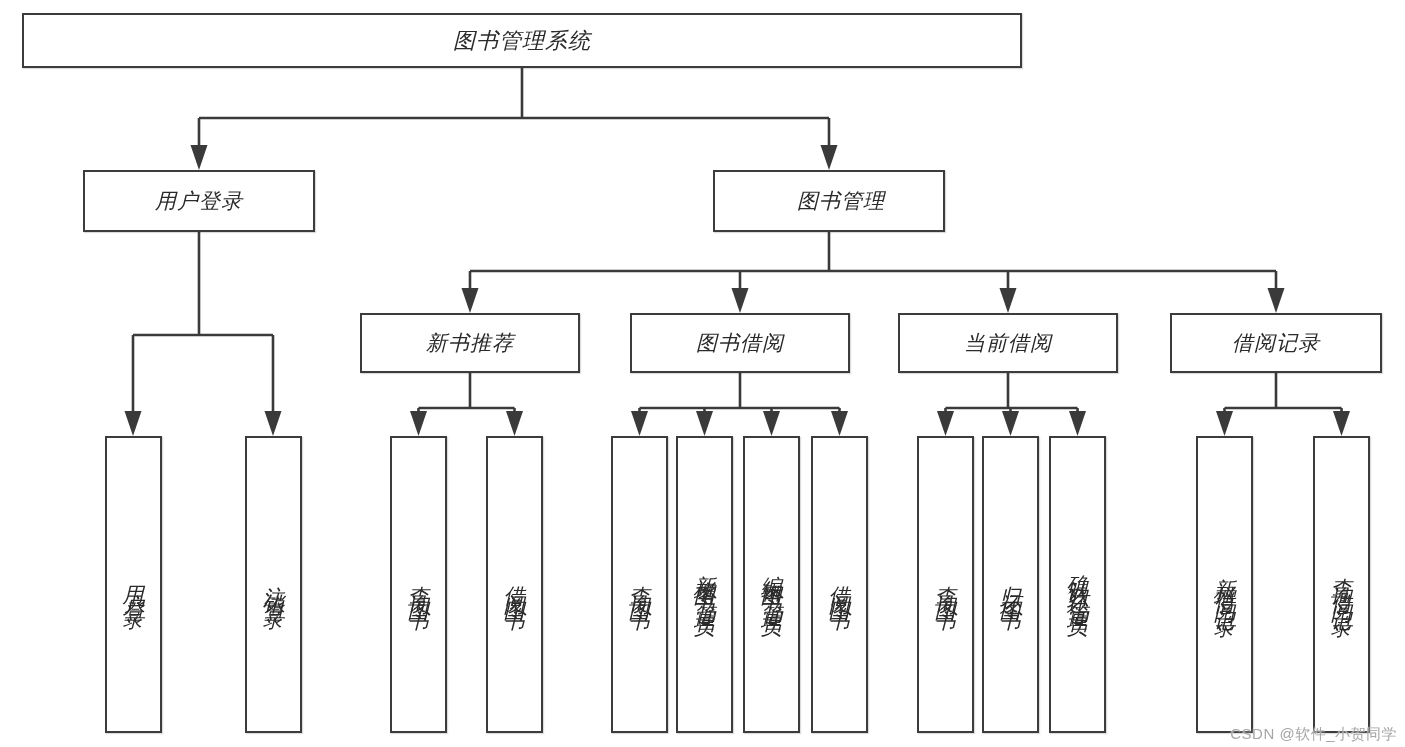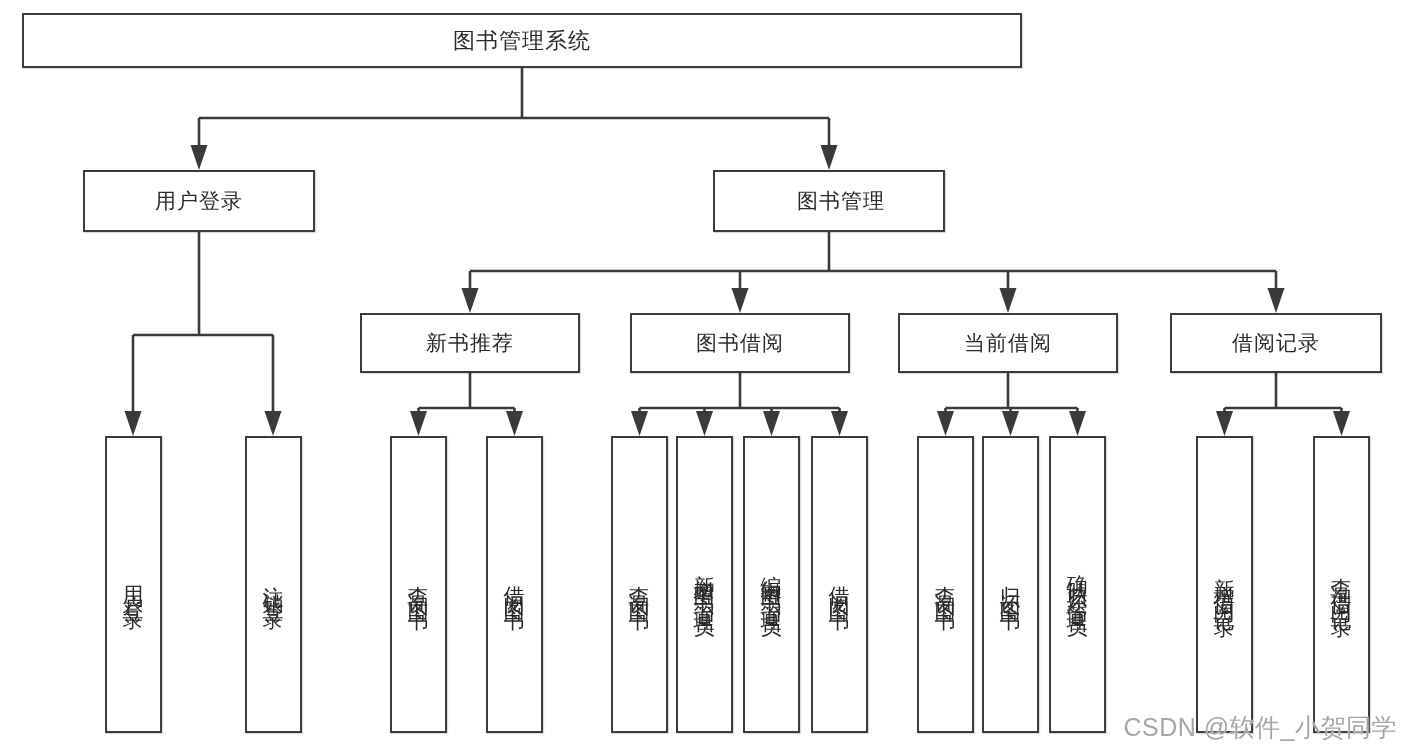--- a/index.html
+++ b/index.html
@@ -24,20 +24,21 @@
   .node {
     position: absolute;
     box-sizing: border-box;
     background: #ffffff;
     border: 2.5px solid #3c3c3c;
     color: #2a2a2a;
     display: flex;
     align-items: center;
     justify-content: center;
     box-shadow: 1px 1px 1px rgba(60,60,60,0.18);
+    font-style: italic;
   }
   .hnode {
     font-size: 21px;
     letter-spacing: 1px;
     white-space: nowrap;
   }
   .lv1 { left: 22px;  top: 13px;  width: 1000px; height: 55px; font-size: 22px; }
   .lv2 { top: 170px; width: 232px; height: 62px; }
   .lv2.a { left: 83px; }
   .lv2.b { left: 713px; padding-left: 24px; }
@@ -67,21 +68,21 @@
   .leaf.x8  { left: 811px; }
   .leaf.x9  { left: 917px; }
   .leaf.x10 { left: 982px; }
   .leaf.x11 { left: 1049px; letter-spacing: 6px; }
   .leaf.x12 { left: 1196px; }
   .leaf.x13 { left: 1313px; }
   .watermark {
     position: absolute;
     right: 8px;
     bottom: 3px;
-    font-size: 25px;
+    font-size: 15px;
     color: #a6a6a6;
     text-shadow: 0 0 2px #ffffff;
     letter-spacing: 0.5px;
     white-space: nowrap;
     z-index: 5;
   }
 </style>
 </head>
 <body>
 

